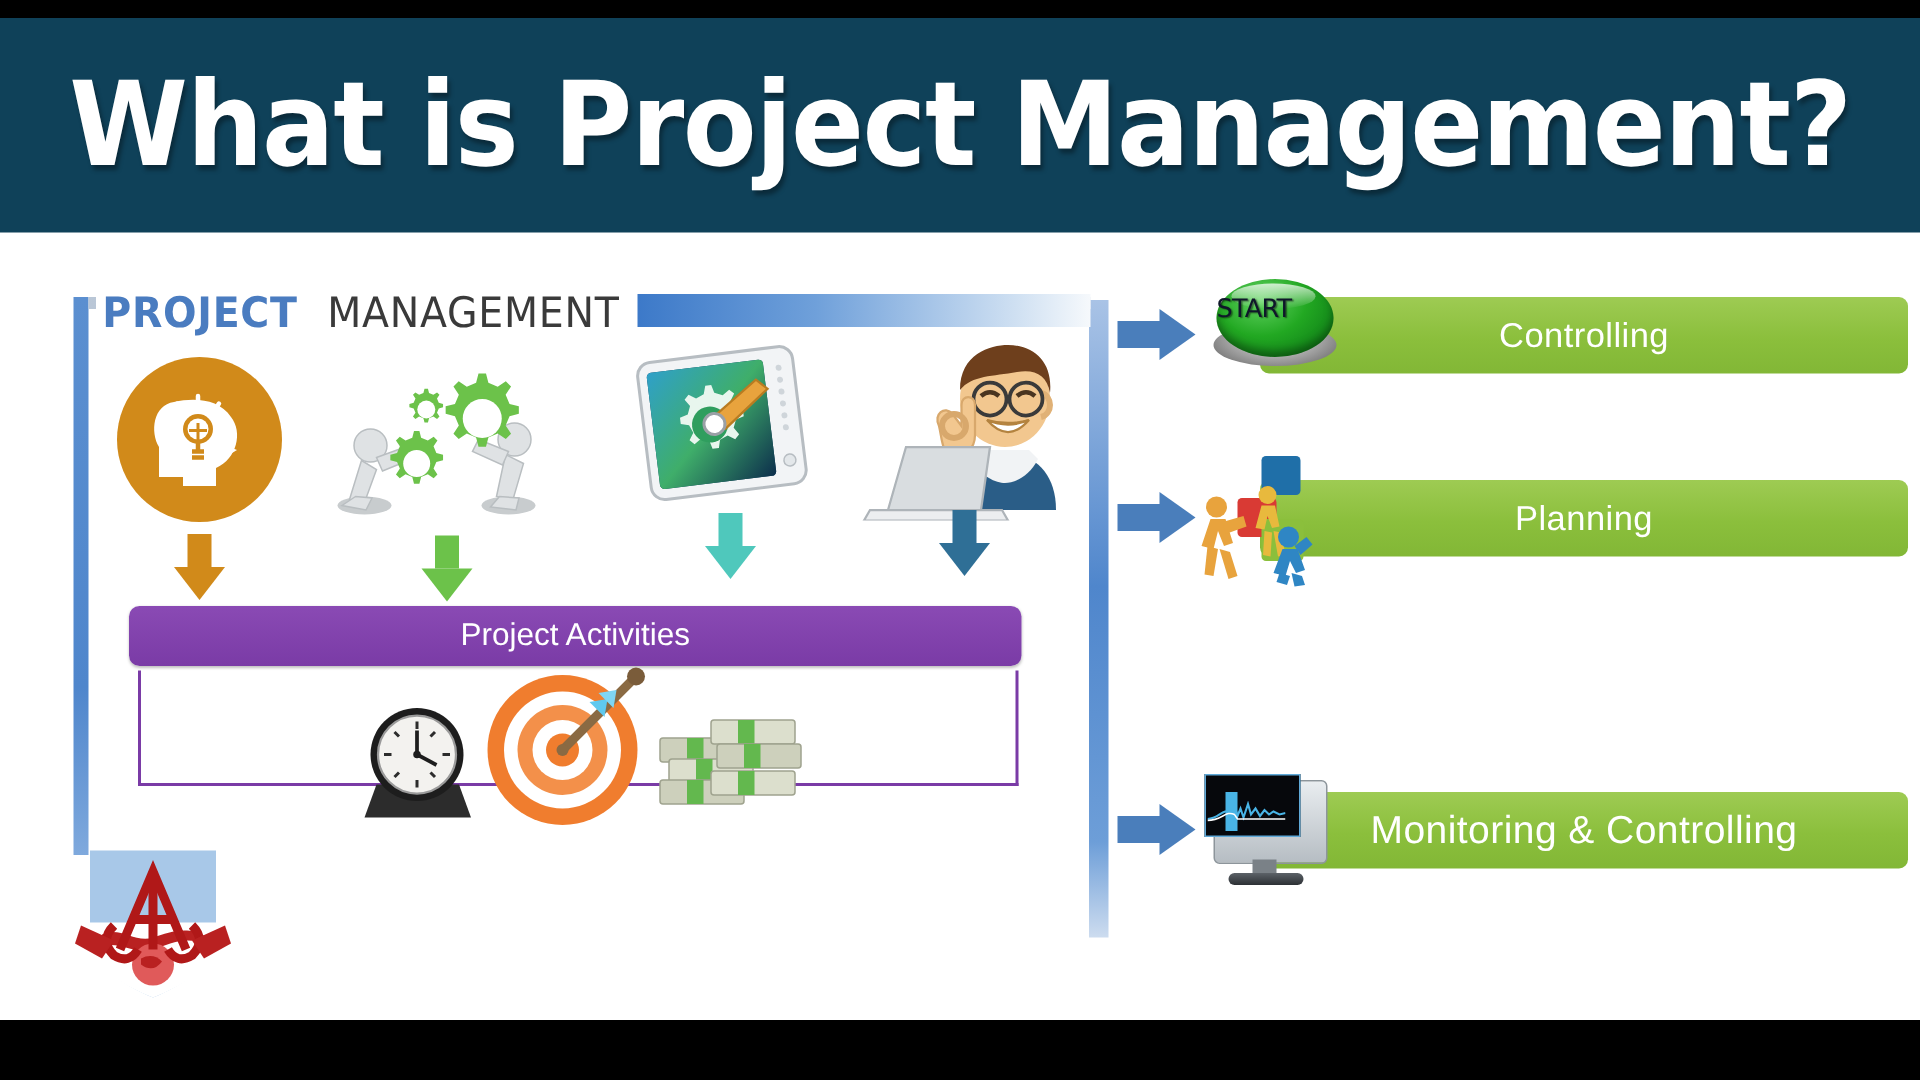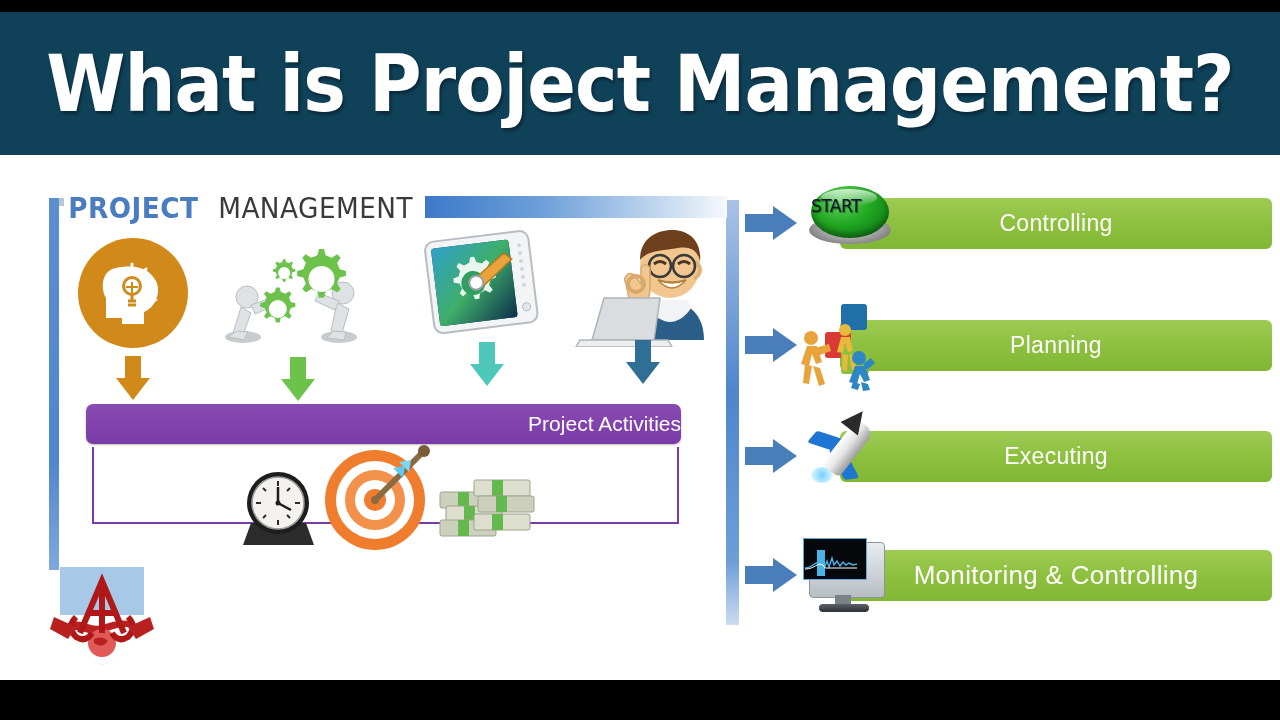--- a/index.html
+++ b/index.html
@@ -43,21 +43,21 @@
   .icon-slot{position:absolute;display:flex;align-items:flex-end;justify-content:center;}
 
   
   .darrow{position:absolute;width:34px;}
   .darrow .shaft{width:16px;height:22px;margin:0 auto;}
   .darrow .head{width:0;height:0;border-left:17px solid transparent;border-right:17px solid transparent;}
 
   
   #actbar{position:absolute;left:70px;top:244px;width:595px;height:40px;border-radius:7px;
     background:linear-gradient(180deg,#8a4ab4,#7a3ba6);
-    display:flex;align-items:center;justify-content:flex-end;
+    display:flex;align-items:center;justify-content:center;
     color:#fff;font-size:21px;box-shadow:0 1px 2px rgba(0,0,0,.25);}
   #actbox{position:absolute;left:76px;top:287px;width:583px;height:75px;
     border:2px solid #7a3ba6;border-top:none;background:#fff;}
 
   
   #aims{position:absolute;left:30px;top:395px;width:350px;height:115px;}
   #crest{position:absolute;left:0;top:2px;width:112px;height:112px;}
   #aimsword{position:absolute;left:110px;top:4px;font-size:72px;font-weight:bold;color:#b01818;
     font-family:"DejaVu Serif","Liberation Serif",serif;letter-spacing:-1px;
     text-shadow:1px 1px 0 #7d0f0f;}
@@ -393,38 +393,22 @@
             <circle cx="62" cy="56" r="7"></circle>
             <path d="M58 64 l10 0 l5 14 l-6 2 l-4 -8 l-3 10 l-8 -2 z"></path>
             <path d="M56 80 l7 2 l-2 6 l-7 -2 z"></path>
             <path d="M64 80 l7 2 l2 6 l-7 1 z"></path>
             <path d="M66 62 l8 -6 l4 5 l-8 7 z"></path>
           </g>
         </svg>
       </div>
     </div>
 
-    <div class="phase" style="top:253px;">
-      <div class="arrow">
-        <div class="ashaft"></div>
-          <div class="ahead"></div>
-      </div>
-      <div class="gbar">
-        <span>Executing</span>
-      </div>
-      <div class="picon">
-        <div class="rk-flame"></div>
-        <div class="rk-w1"></div>
-        <div class="rk-w2"></div>
-        <div class="rk-body"></div>
-        <div class="rk-nose"></div>
-      </div>
-    </div>
-
-    <div class="phase" style="top:372px;">
+
+    <div class="phase" style="top:350px;">
       <div class="arrow">
         <div class="ashaft"></div>
           <div class="ahead"></div>
       </div>
       <div class="gbar wide">
         <span>Monitoring &amp; Controlling</span>
       </div>
       <div class="picon">
         <div class="mn-frame"></div>
         <div class="mn-screen"></div>

